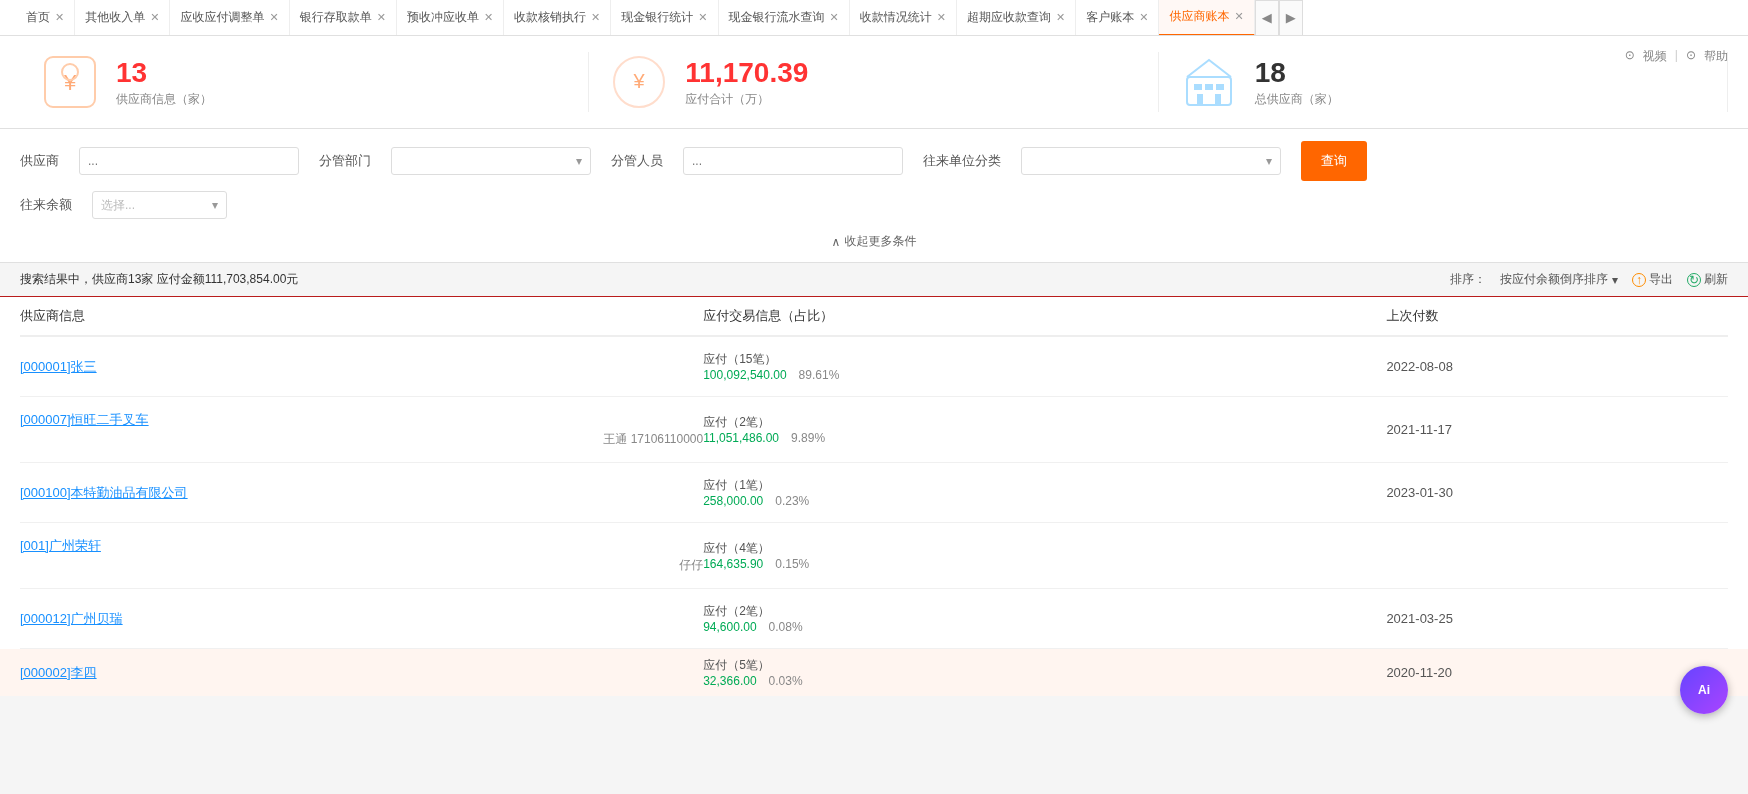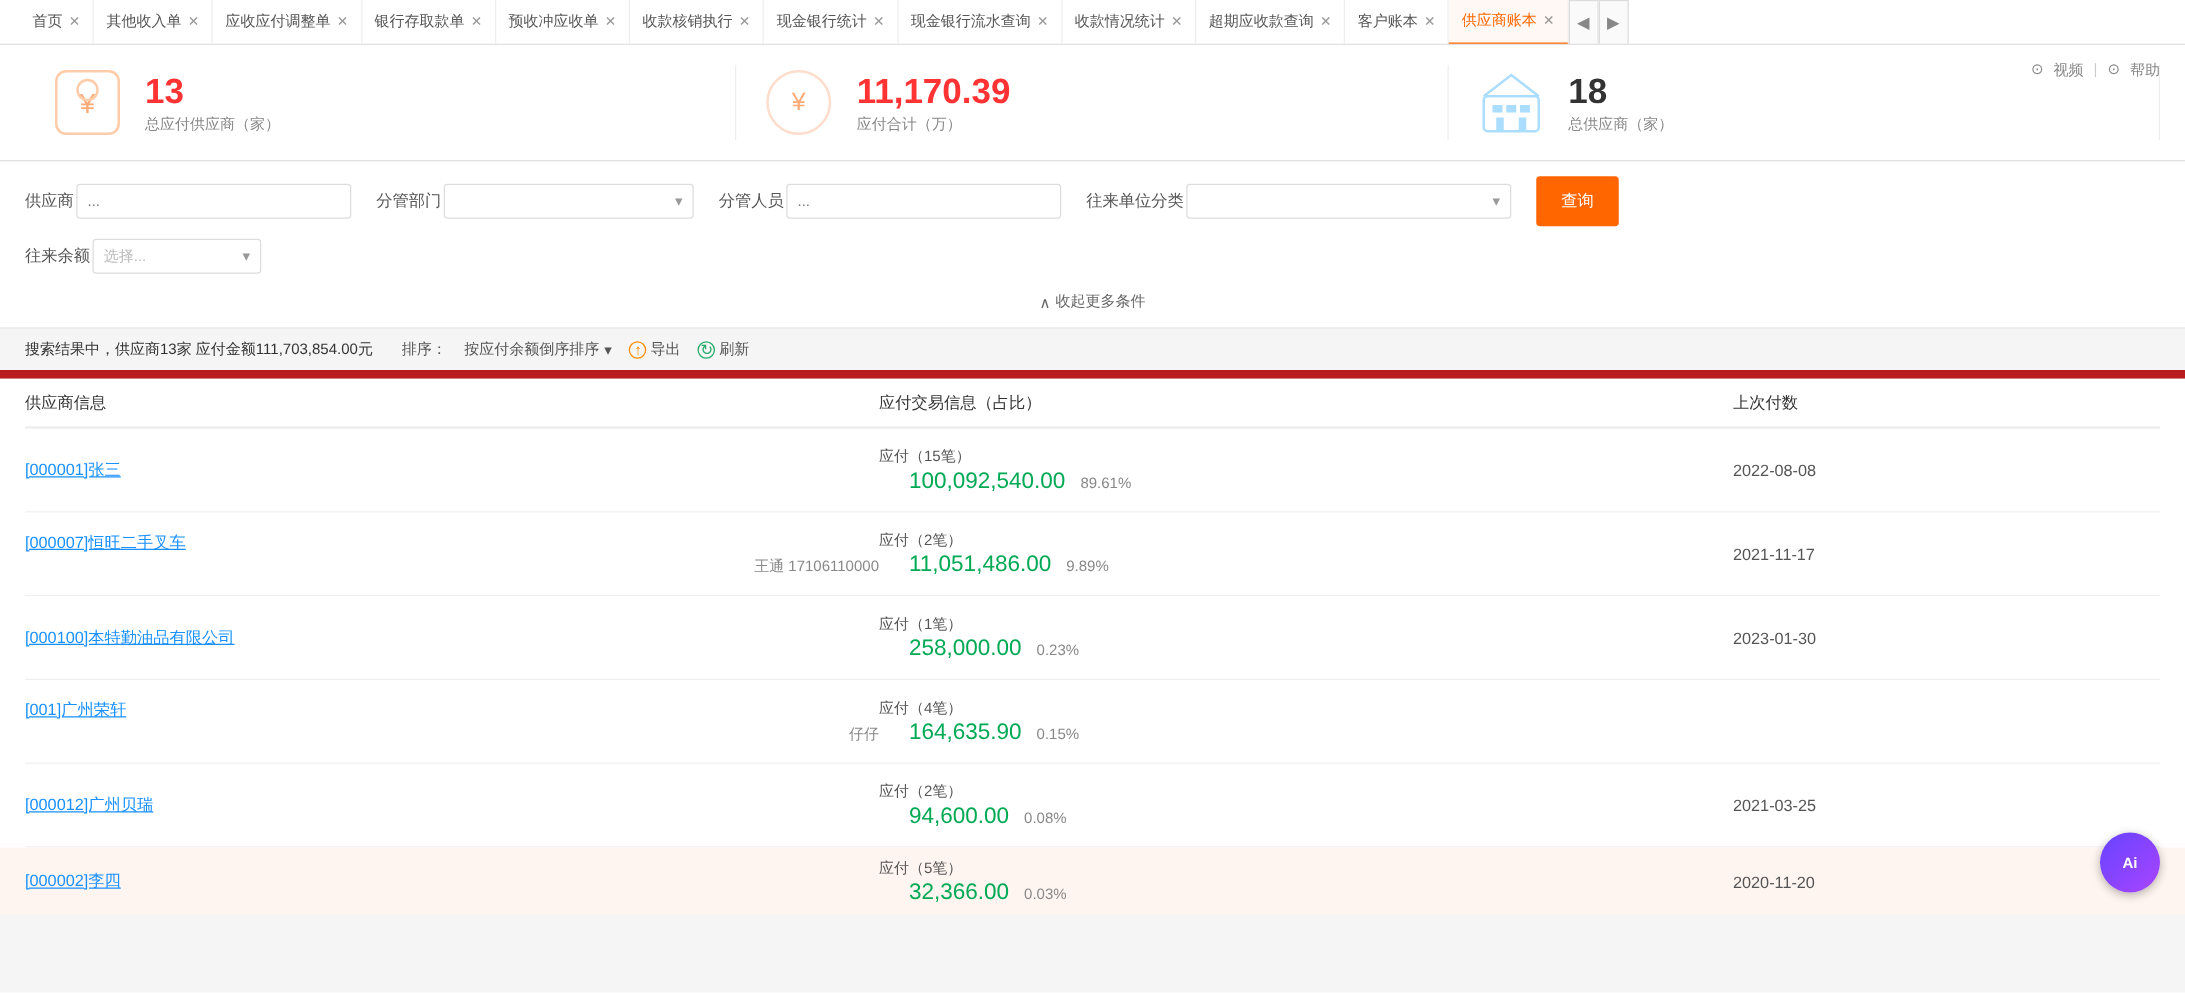--- a/index.html
+++ b/index.html
@@ -110,21 +110,21 @@
     }
     .filter-row {
       display: flex;
       align-items: center;
       gap: 20px;
       margin-bottom: 10px;
     }
     .filter-item {
       display: flex;
       align-items: center;
-      gap: 2px;
+      gap: 20px;
     }
     .filter-label {
       color: #555;
       font-size: 13px;
       white-space: nowrap;
     }
     .filter-input-wide {
       width: 220px;
       height: 28px;
       border: 1px solid #ddd;
@@ -182,22 +182,22 @@
       padding: 4px 0;
       gap: 4px;
     }
 
     
     .result-bar {
       background: #f5f5f5;
       padding: 8px 20px;
       display: flex;
       align-items: center;
-      justify-content: flex-start;
-      border-bottom: 7px solid #b91c1c;
+      justify-content: space-between;
+      border-bottom: 1px solid #b91c1c;
       gap: 23px;
     }
     .result-info { font-size: 12px; color: #555; }
     .result-info span { color: #333; font-weight: 500; }
     .result-actions {
       display: flex;
       align-items: center;
       gap: 14px;
       font-size: 12px;
       color: #555;
@@ -260,24 +260,23 @@
     }
     .supplier-sub {
       color: #888;
       font-size: 12px;
       margin-top: 2px;
       text-align: right;
     }
     .tx-label { font-size: 12px; color: #555; }
     .tx-amount {
       color: #00aa55;
-      font-size: 18px;
+      font-size: 12px;
       font-weight: 500;
       cursor: pointer;
-      margin-left: 24px;
     }
     .tx-percent { color: #888; font-size: 12px; margin-left: 12px; }
     .tx-row {
       display: flex;
       align-items: baseline;
       gap: 0;
     }
     .last-pay { font-size: 13px; color: #555; }
     .table-wrapper {
       position: relative;
@@ -345,21 +344,21 @@
   <div class="summary-card">
     <div class="card-icon">
       <svg viewBox="0 0 60 60" xmlns="http://www.w3.org/2000/svg">
         <rect x="5" y="5" width="50" height="50" rx="8" fill="none" stroke="#ffccaa" stroke-width="2"></rect>
         <text x="30" y="38" text-anchor="middle" font-size="22" fill="#ffaa77">¥</text>
         <circle cx="30" cy="20" r="8" fill="none" stroke="#ffccaa" stroke-width="2"></circle>
       </svg>
     </div>
     <div class="card-content">
       <div class="card-number">13</div>
-      <div class="card-label">总应付供应商（家）</div>
+      <div class="card-label">供应商信息（家）</div>
     </div>
   </div>
 
   <div class="summary-card">
     <div class="card-icon">
       <svg viewBox="0 0 60 60" xmlns="http://www.w3.org/2000/svg">
         <circle cx="30" cy="30" r="25" fill="none" stroke="#ffddcc" stroke-width="2"></circle>
         <text x="30" y="36" text-anchor="middle" font-size="20" fill="#ffaa77">¥</text>
       </svg>
     </div>

